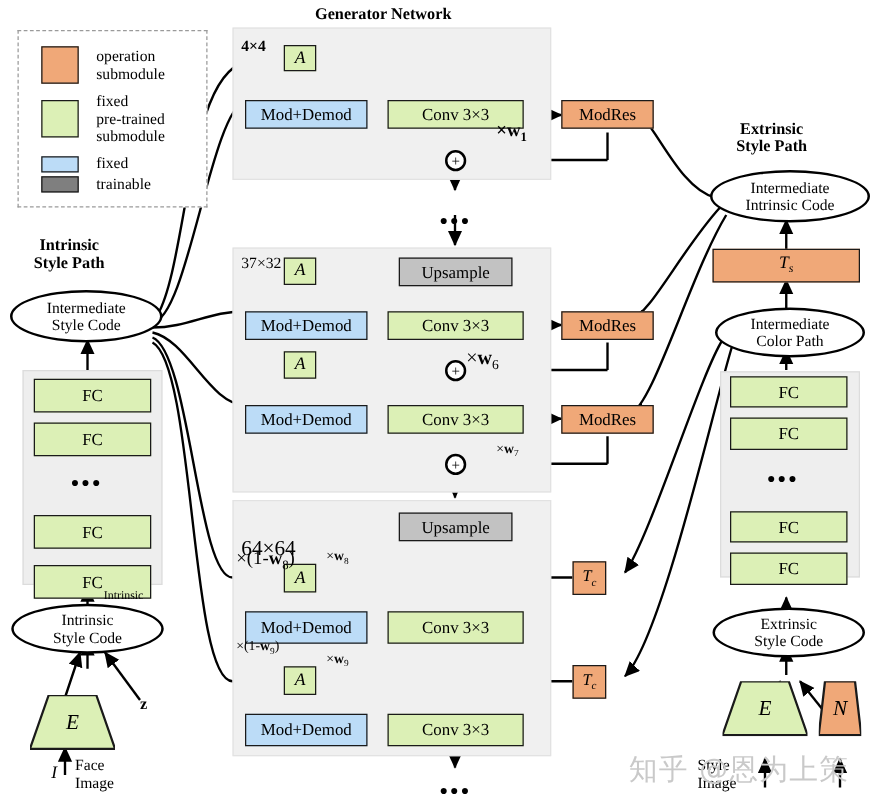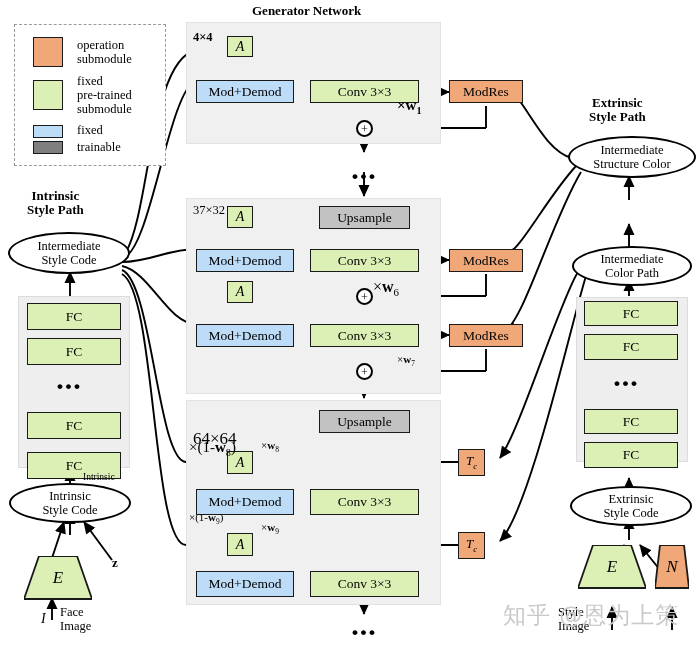--- a/index.html
+++ b/index.html
@@ -327,24 +327,27 @@
 
   <div class="lbl ital" style="left:41px;top:612px;font-size:14px;">I</div>
   <div class="lbl" style="left:60px;top:606px;font-size:12.5px;line-height:1.1;">
     <span>Face</span><br>
     <span>Image</span>
   </div>
 
   <div class="ell" style="left:568px;top:136px;width:128px;height:42px;">
     <div>
       <span>Intermediate</span><br>
-      <span>Structure Color</span>
-    </div>
-  </div>
-
+      <span>Intrinsic Code</span>
+    </div>
+  </div>
+
+  <div class="box orange" style="left:570px;top:199px;width:118px;height:27px;font-style:italic;font-size:14px;">
+      <span>T<sub>s</sub></span>
+    </div>
 
   <div class="ell" style="left:572px;top:246px;width:120px;height:40px;">
     <div>
       <span>Intermediate</span><br>
       <span>Color Path</span>
     </div>
   </div>
 
   <div class="panel-lite" style="left:576px;top:297px;width:112px;height:165px;"></div>
 

